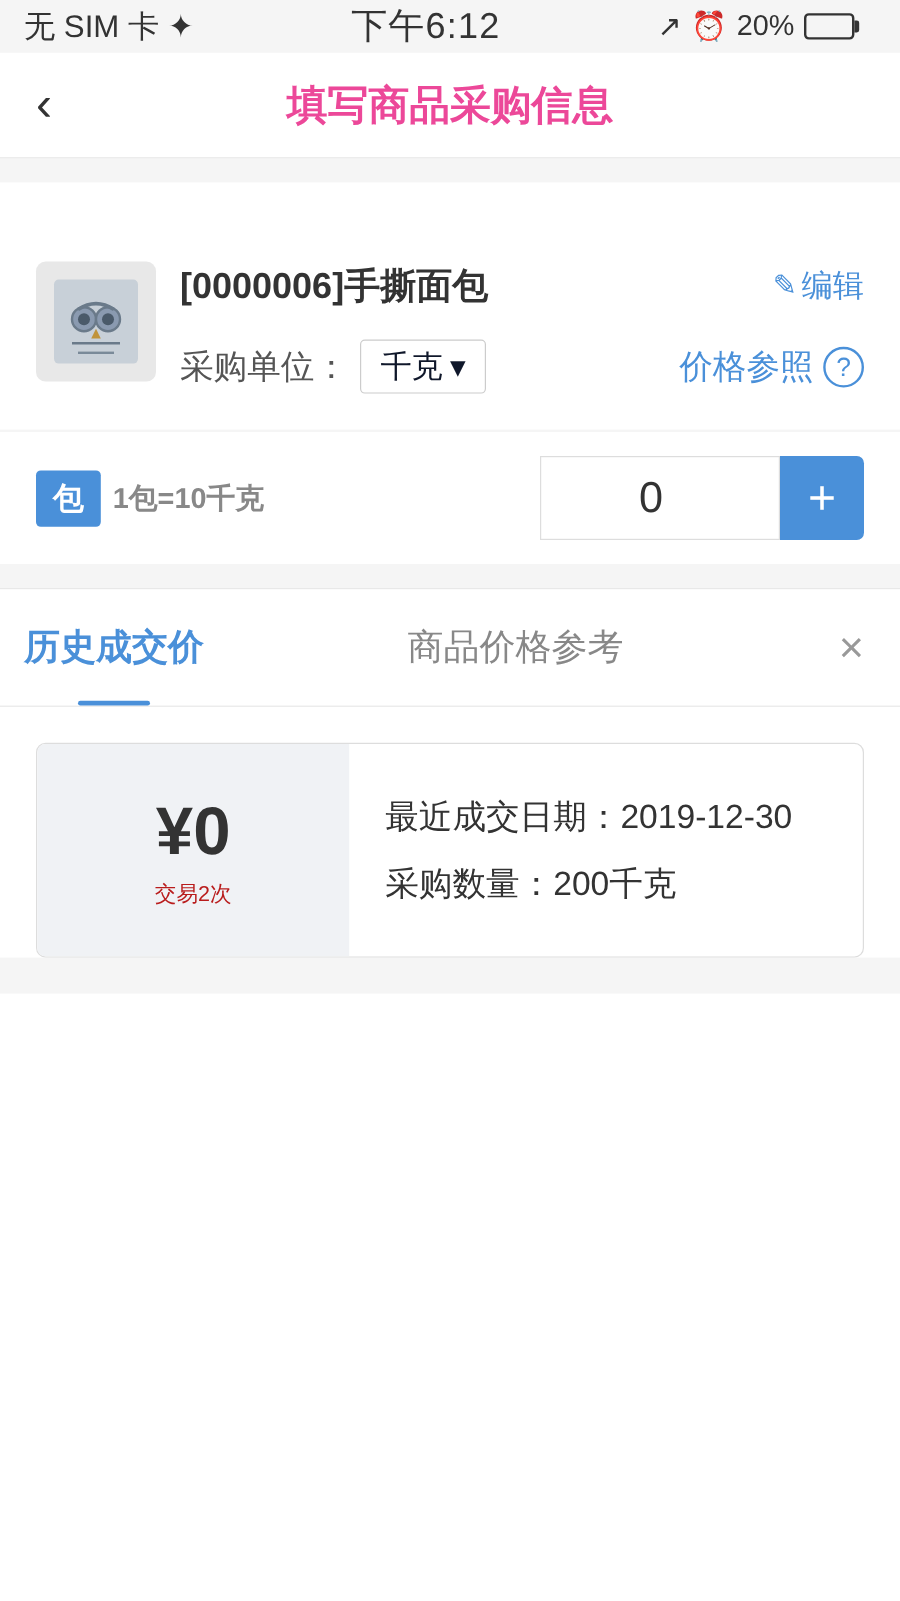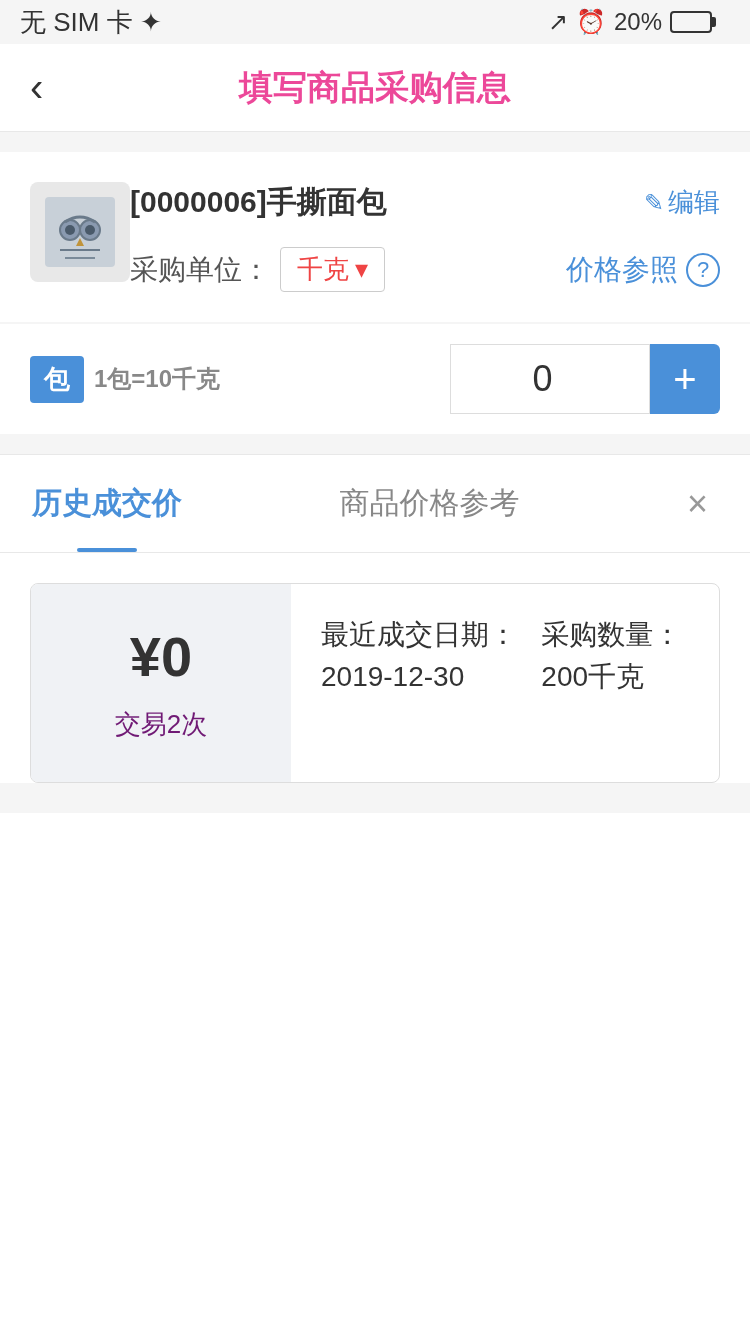--- a/index.html
+++ b/index.html
@@ -97,20 +97,22 @@
 
     
     .product-card {
       background: #ffffff;
       padding: 30px;
       margin-top: 20px;
     }
     .product-header {
       display: flex;
       align-items: flex-start;
+      gap: 20px;
+      margin-top: 36px;
     }
     .product-image {
       width: 100px;
       height: 100px;
       background: #e8e8e8;
       border-radius: 8px;
       display: flex;
       align-items: center;
       justify-content: center;
       flex-shrink: 0;
@@ -172,21 +174,21 @@
       align-items: center;
       gap: 10px;
       font-size: 28px;
       color: #555;
     }
     .unit-select {
       border: 1px solid #ccc;
       border-radius: 4px;
       padding: 4px 16px;
       font-size: 26px;
-      color: #ef4444;
+      color: #0f172a;
       background: #fff;
       display: flex;
       align-items: center;
       gap: 6px;
     }
     .price-ref {
       font-size: 28px;
       color: #4a90d9;
       display: flex;
       align-items: center;
@@ -266,21 +268,21 @@
     
     .price-panel {
       background: #ffffff;
       margin-top: 20px;
       border-top: 1px solid #e8e8e8;
     }
     .price-panel-tabs {
       display: flex;
       align-items: center;
       justify-content: space-between;
-      padding: 0 32px;
+      padding: 0 20px;
       border-bottom: 1px solid #e8e8e8;
     }
     .tab-item {
       padding: 28px 0;
       font-size: 30px;
       color: #888;
       position: relative;
       cursor: pointer;
     }
     .tab-item.active {
@@ -321,29 +323,29 @@
       align-items: center;
       justify-content: center;
       padding: 40px 20px;
     }
     .price-amount {
       font-size: 56px;
       font-weight: 700;
       color: #333;
     }
     .price-times {
-      font-size: 26px;
-      color: #701a75;
-      margin-top: 18px;
+      font-size: 18px;
+      color: #b91c1c;
+      margin-top: 8px;
     }
     .price-right {
       flex: 1;
       padding: 30px 30px;
       display: flex;
-      flex-direction: row;
+      flex-direction: column;
       justify-content: center;
       gap: 14px;
     }
     .price-detail-row {
       font-size: 28px;
       color: #333;
       line-height: 1.5;
     }
 
     
@@ -353,20 +355,21 @@
       min-height: 600px;
     }
   </style>
 </head>
 <body>
 
 <div class="status-bar">
   <div class="status-left">
     <span>无 SIM 卡 ✦</span>
   </div>
+  <div class="status-center">下午6:12</div>
   <div class="status-right">
     <span>↗</span>
     <span>⏰</span>
     <span>20%</span>
     <span class="battery-icon">
       <span class="battery-body">
         <span class="battery-fill"></span>
         <span class="battery-tip"></span>
       </span>
     </span>

